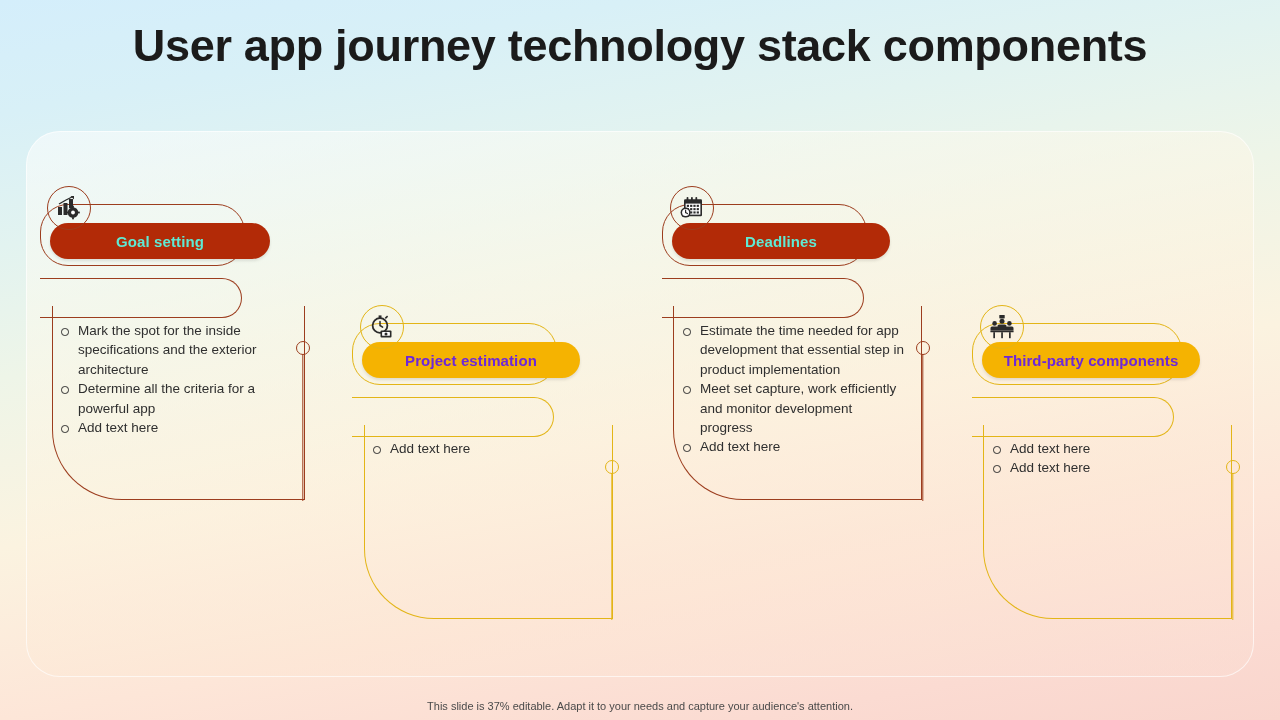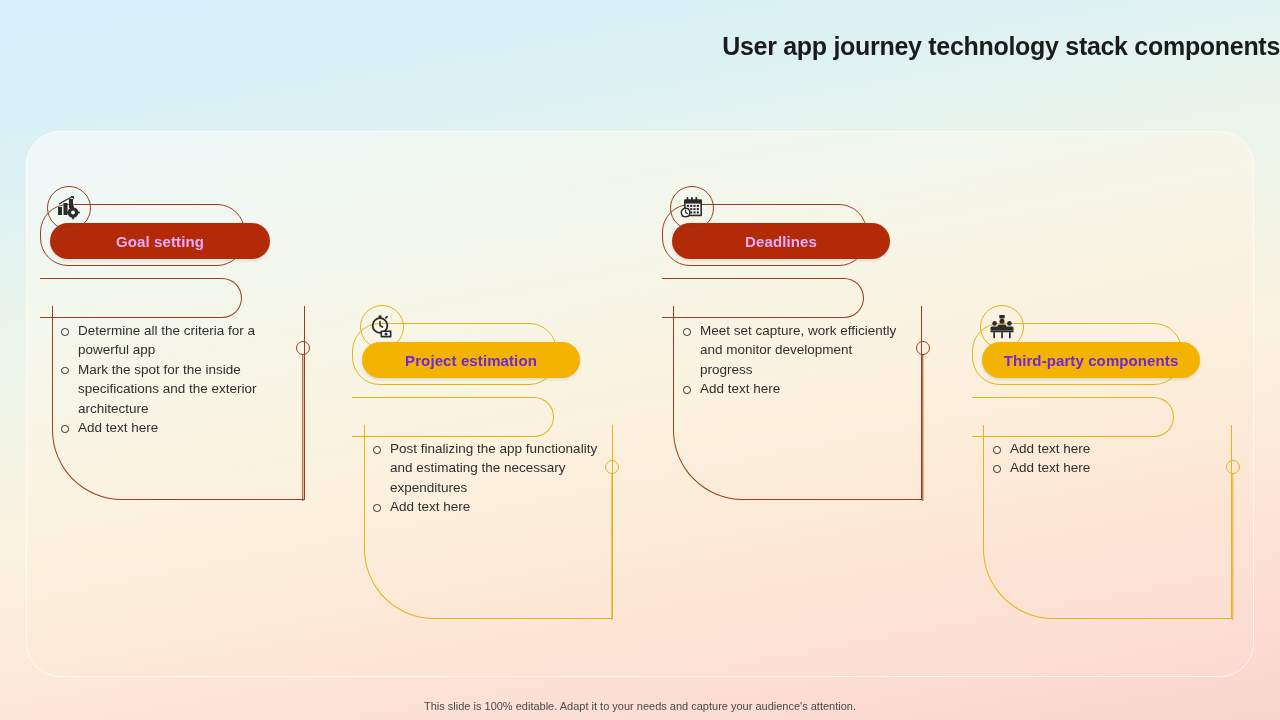--- a/index.html
+++ b/index.html
@@ -26,26 +26,25 @@
   }
 
   
   .slide-header {
     position: absolute;
     top: 0; left: 0; right: 0;
     text-align: center;
     padding-top: 26px;
   }
   .slide-title {
-    font-size: 25px;
+    font-size: 45px;
     font-weight: bold;
     color: #1b1b1b;
     letter-spacing: -0.3px;
     line-height: 40px;
-    text-align: right;
   }
   .slide-subtitle {
     margin: 10px auto 0;
     width: 900px;
     font-size: 11.5px;
     line-height: 13px;
     color: #3a3a3a;
     font-weight: 400;
   }
 
@@ -97,21 +96,21 @@
     z-index: 6;
     box-shadow: 0 2px 3px rgba(0,0,0,0.10);
   }
   .pill-label {
     font-size: 15px;
     font-weight: bold;
     letter-spacing: 0.1px;
     white-space: nowrap;
     padding: 0 20px;
   }
-  .pill.red .pill-label { color: #f0abfc; text-align: center; }
+  .pill.red .pill-label { color: #5eead4; text-align: center; }
   .pill.yellow .pill-label { color: #6d28d9; }
 
   
   .icon-circle {
     position: absolute;
     width: 44px;
     height: 44px;
     border-radius: 50%;
     border: 1.4px solid var(--c);
     background: transparent;
@@ -216,22 +215,22 @@
       <g fill="#2b2b2b">
         <rect x="16.1" y="10.7" width="1.8" height="2.2"></rect>
         <rect x="16.1" y="22.1" width="1.8" height="2.2"></rect>
         <rect x="10.2" y="16.6" width="2.2" height="1.8"></rect>
         <rect x="21.6" y="16.6" width="2.2" height="1.8"></rect>
       </g>
     </svg>
   </div>
 
   <ul class="bullets" style="left:58px; top:321px; width:230px;">
+    <li>Mark the spot for the inside specifications and the exterior architecture</li>
     <li>Determine all the criteria for a powerful app</li>
-    <li>Mark the spot for the inside specifications and the exterior architecture</li>
     <li>Add text here</li>
   </ul>
 
   <div class="connector" style="--c:#9c3d1e; left:296px; top:341px; width:14px; height:160px;">
     <div class="knob"></div>
     <div class="stem" style="top:13px; height:147px;"></div>
   </div>
 </div>
 
 <div class="node" style="--c:#e3b517; left:0; top:0;">
@@ -251,21 +250,20 @@
       <rect x="9.6" y="1.4" width="2.9" height="2.6" fill="#2b2b2b"></rect>
       <path d="M16.3 4.3 L18.6 2.2" stroke="#2b2b2b" stroke-width="1.6"></path>
       <path d="M11 7.5 L11 11.5 L13.6 13.2" stroke="#2b2b2b" stroke-width="1.5" fill="none" stroke-linecap="round"></path>
       <rect x="11.5" y="16.4" width="11" height="7" rx="1" fill="#2b2b2b"></rect>
       <rect x="13.1" y="18" width="7.8" height="3.8" rx="0.5" fill="#ffffff"></rect>
       <circle cx="17" cy="19.9" r="1.5" fill="#2b2b2b"></circle>
     </svg>
   </div>
 
   <ul class="bullets" style="left:370px; top:439px; width:228px;">
-    <li>Post finalizing the app functionality  and estimating the necessary expenditures</li>
     <li>Add text here</li>
   </ul>
 
   <div class="connector" style="--c:#e3b517; left:605px; top:460px; width:14px; height:160px;">
     <div class="knob"></div>
     <div class="stem" style="top:13px; height:147px;"></div>
   </div>
 </div>
 
 <div class="node" style="--c:#9c3d1e; left:0; top:0;">
@@ -299,20 +297,21 @@
         <rect x="12" y="2" width="1.8" height="3.6" rx="0.8"></rect>
         <rect x="16.4" y="2" width="1.8" height="3.6" rx="0.8"></rect>
       </g>
       <circle cx="6.6" cy="17.6" r="5" fill="#2b2b2b"></circle>
       <circle cx="6.6" cy="17.6" r="3.5" fill="#ffffff"></circle>
       <path d="M6.6 15.2 L6.6 17.6 L8.4 18.6" stroke="#2b2b2b" stroke-width="1.2" fill="none" stroke-linecap="round"></path>
     </svg>
   </div>
 
   <ul class="bullets" style="left:680px; top:321px; width:226px;">
+    <li>Estimate the time needed for app development that essential step in product implementation</li>
     <li>Meet set capture, work efficiently and monitor development progress</li>
     <li>Add text here</li>
   </ul>
 
   <div class="connector" style="--c:#9c3d1e; left:916px; top:341px; width:14px; height:160px;">
     <div class="knob"></div>
     <div class="stem" style="top:13px; height:147px;"></div>
   </div>
 </div>
 
@@ -348,14 +347,14 @@
     <li>Add text here</li>
   </ul>
 
   <div class="connector" style="--c:#e3b517; left:1226px; top:460px; width:14px; height:160px;">
     <div class="knob"></div>
     <div class="stem" style="top:13px; height:147px;"></div>
   </div>
 </div>
 
 <div class="footer-bar">
-  <span class="footer-text">This slide is 100% editable. Adapt it to your needs and capture your audience's attention.</span>
+  <span class="footer-text">This slide is 37% editable. Adapt it to your needs and capture your audience's attention.</span>
 </div>
 
 </body></html>

